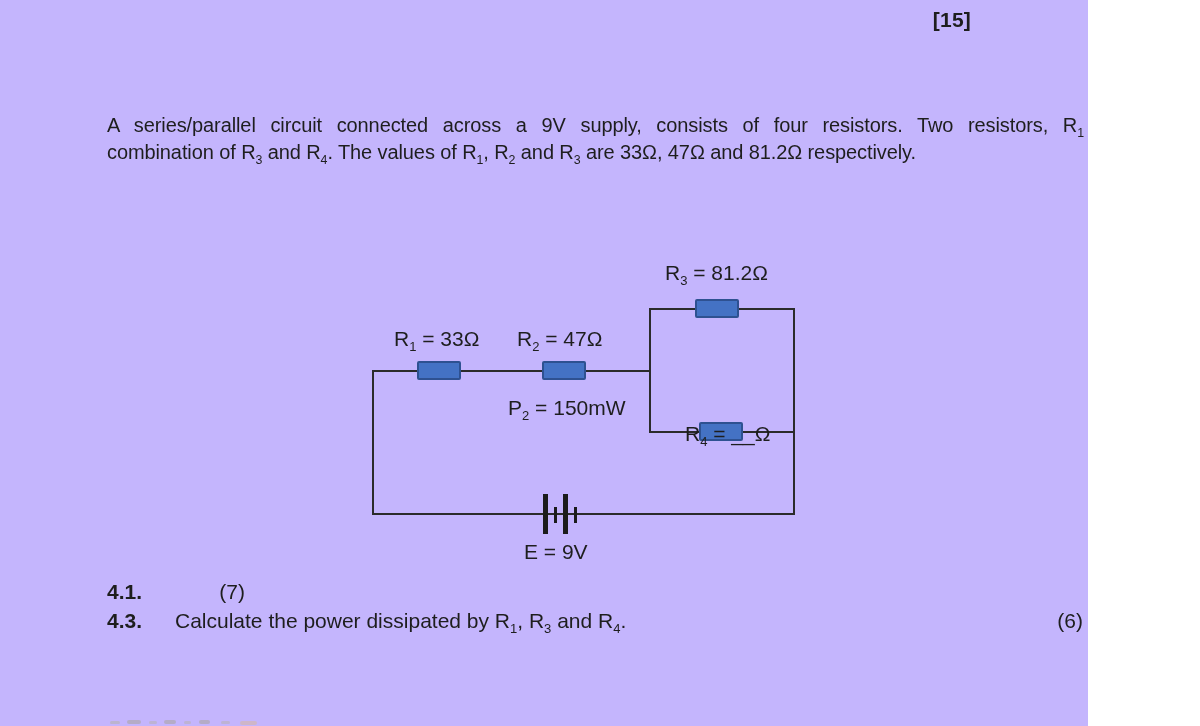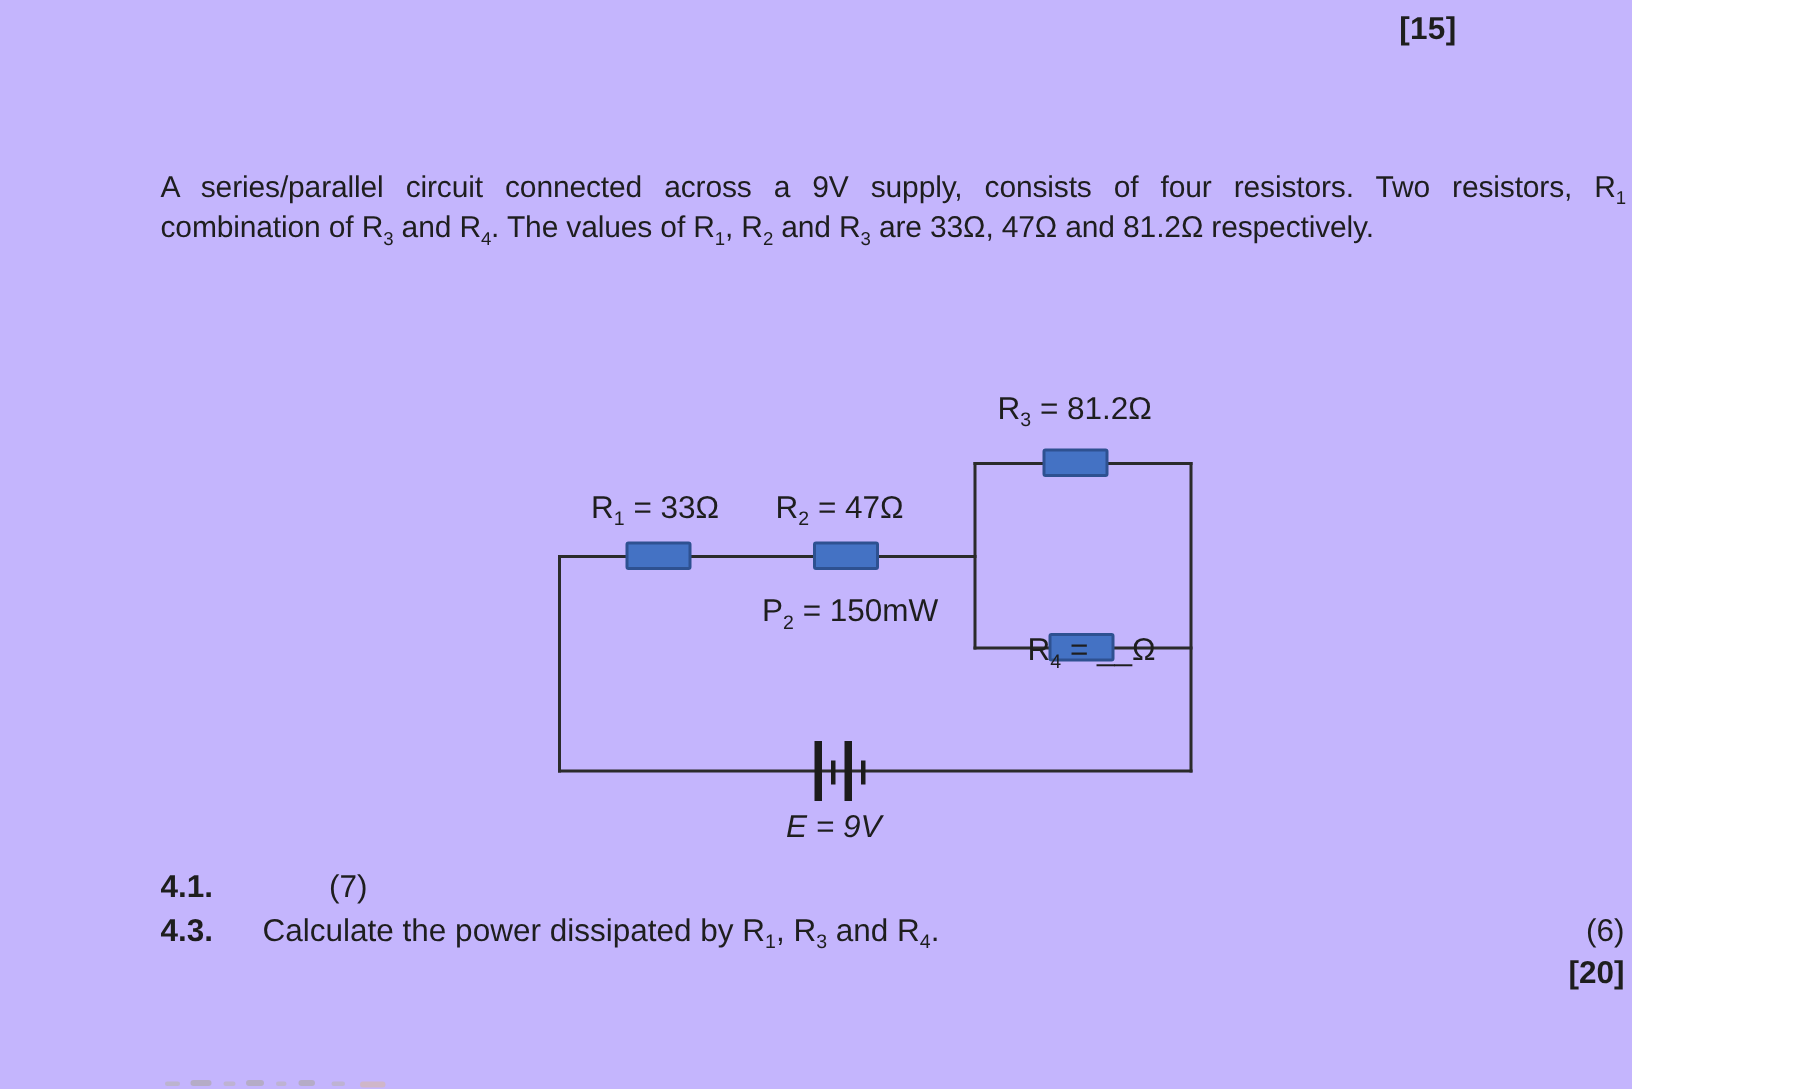--- a/index.html
+++ b/index.html
@@ -110,34 +110,33 @@
       <div class="plate" style="left:554px; top:507px; width:3px; height:16px;"></div>
       <div class="plate" style="left:563px; top:494px; width:5px; height:40px;"></div>
       <div class="plate" style="left:574px; top:507px; width:3px; height:16px;"></div>
     </div>
 
     <div class="clabel" style="left:394px; top:327px;">R<sub>1</sub> = 33Ω</div>
     <div class="clabel" style="left:517px; top:327px;">R<sub>2</sub> = 47Ω</div>
     <div class="clabel" style="left:665px; top:261px;">R<sub>3</sub> = 81.2Ω</div>
     <div class="clabel" style="left:685px; top:390px;margin-top:32px;">R<sub>4</sub> = __Ω</div>
     <div class="clabel" style="left:508px; top:396px;">P<sub>2</sub> = 150mW</div>
-    <div class="clabel" style="left:524px; top:540px;font-style:italic;">E = 9V</div>
+    <div class="clabel" style="left:524px; top:540px;">E = 9V</div>
   </div>
 
   <div class="questions">
     <div class="q-row">
       <div class="q-num">4.1.</div>
       <div class="q-marks">(7)</div>
     </div>
     <div class="q-row">
       <div class="q-num">4.3.</div>
       <div class="q-text">Calculate the power dissipated by R<sub>1</sub>, R<sub>3</sub> and R<sub>4</sub>.</div>
       <div class="q-marks">(6)</div>
     </div>
-    <div class="q-total">[20]</div>
   </div>
 
   <div>
     <div class="artifact" style="left:110px; top:721px; width:10px; height:3px; background:#b7b2a9; opacity:.55;"></div>
     <div class="artifact" style="left:127px; top:720px; width:14px; height:4px; background:#aaa49a; opacity:.55;"></div>
     <div class="artifact" style="left:149px; top:721px; width:8px; height:3px; background:#b7b2a9; opacity:.5;"></div>
     <div class="artifact" style="left:164px; top:720px; width:12px; height:4px; background:#aaa49a; opacity:.55;"></div>
     <div class="artifact" style="left:184px; top:721px; width:7px; height:3px; background:#b7b2a9; opacity:.5;"></div>
     <div class="artifact" style="left:199px; top:720px; width:11px; height:4px; background:#aaa49a; opacity:.55;"></div>
     <div class="artifact" style="left:221px; top:721px; width:9px; height:3px; background:#b7b2a9; opacity:.5;"></div>

